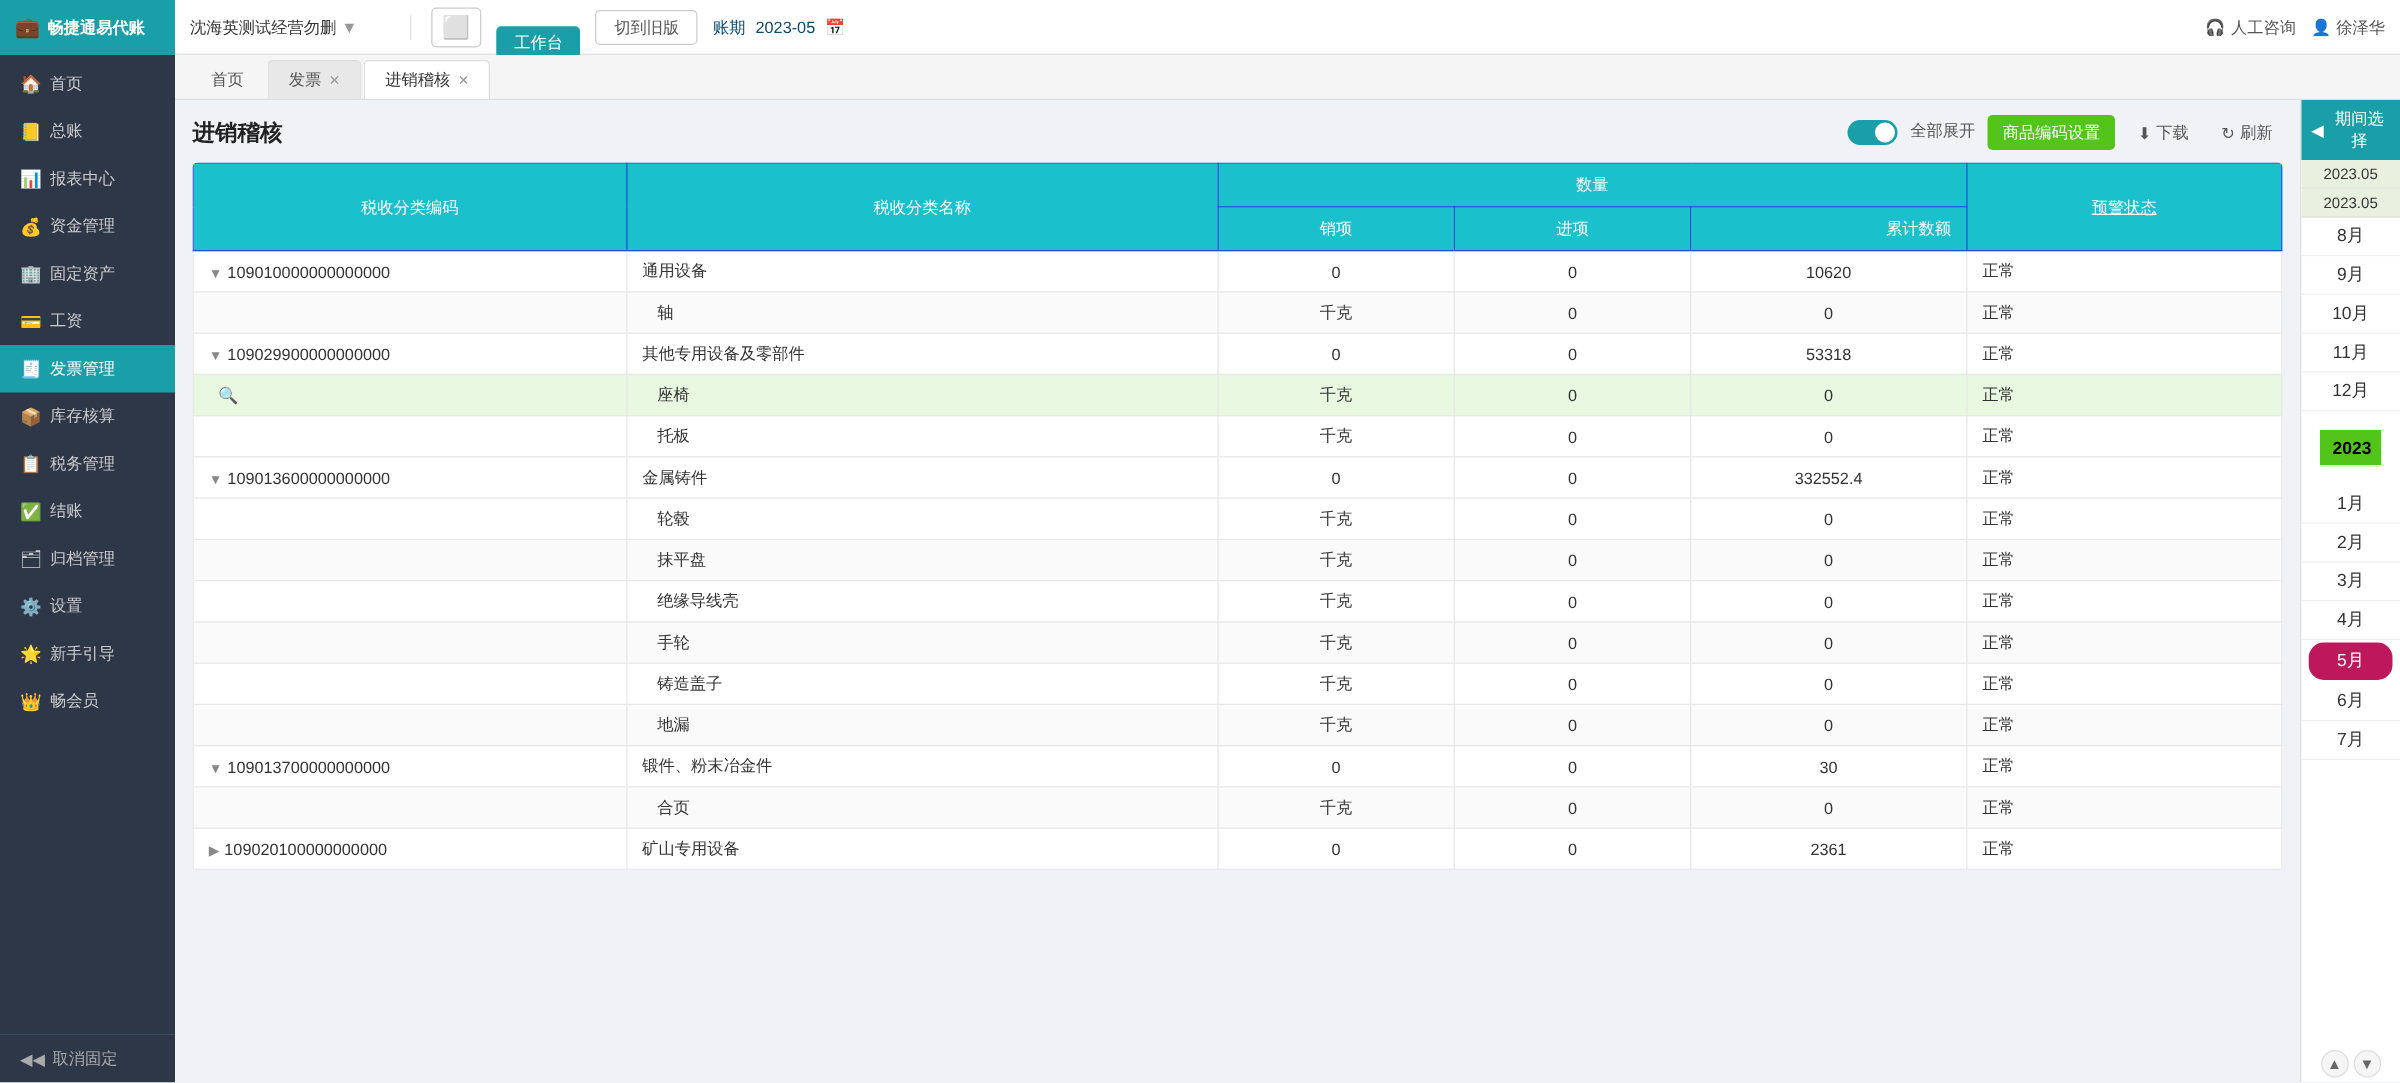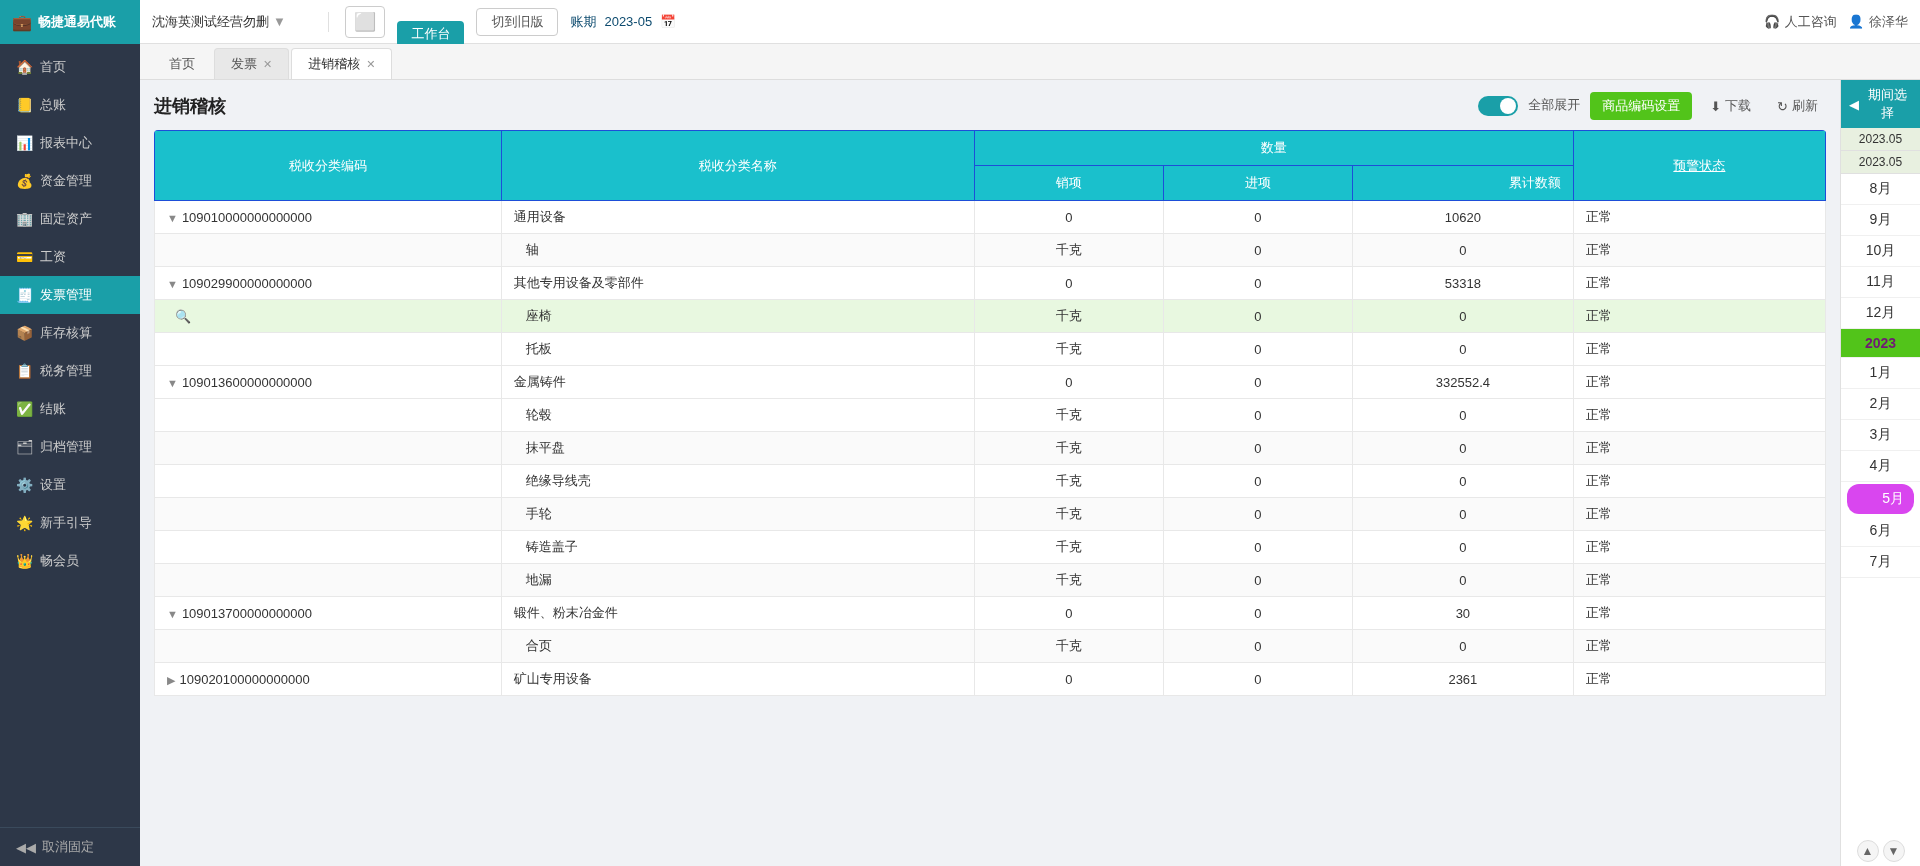--- a/index.html
+++ b/index.html
@@ -193,22 +193,22 @@
     }
     .period-list { flex: 1; overflow-y: auto; }
     .period-item {
       padding: 6px 10px;
       font-size: 14px;
       color: #333;
       cursor: pointer;
       text-align: center;
       border-bottom: 1px solid #f0f0f0;
     }
-    .period-item.active { background: #d946ef; color: #fff; border-radius: 12px; margin: 2px 6px; border-bottom: none; text-align: right; }
-    .period-item.year-label { background: #52c41a; color: #701a75; font-weight: bold; border-radius: 0; margin: 0; }
+    .period-item.active { background: #be185d; color: #fff; border-radius: 12px; margin: 2px 6px; border-bottom: none; }
+    .period-item.year-label { background: #52c41a; color: #000000; font-weight: bold; border-radius: 0; margin: 15px; }
     .period-nav {
       display: flex;
       align-items: center;
       justify-content: center;
       gap: 4px;
       padding: 4px;
     }
     .period-nav-btn {
       width: 22px; height: 22px;
       border: 1px solid #ddd;

